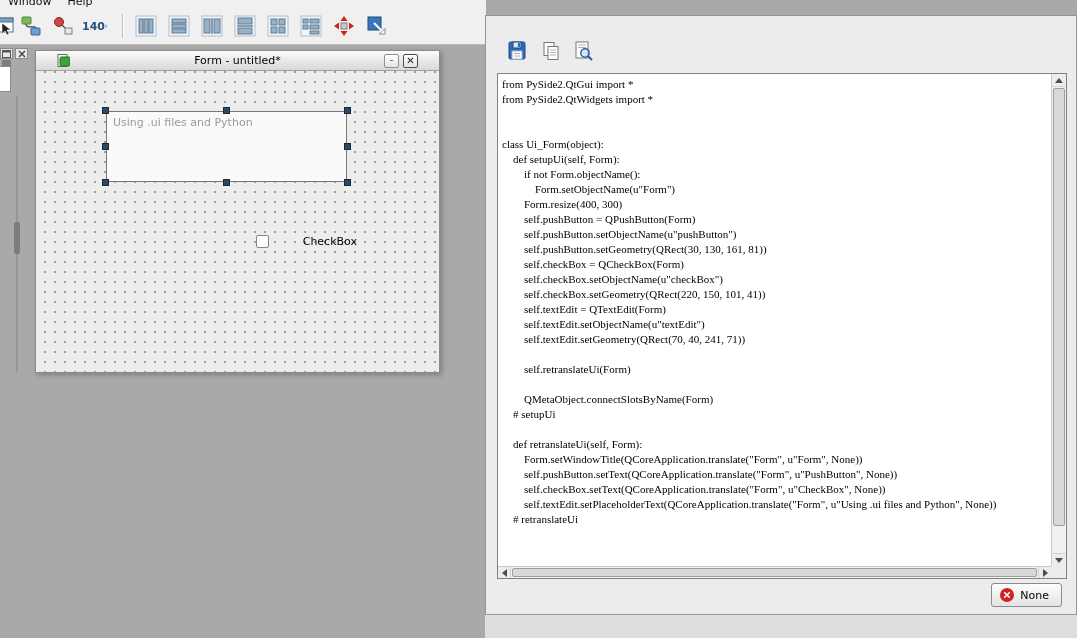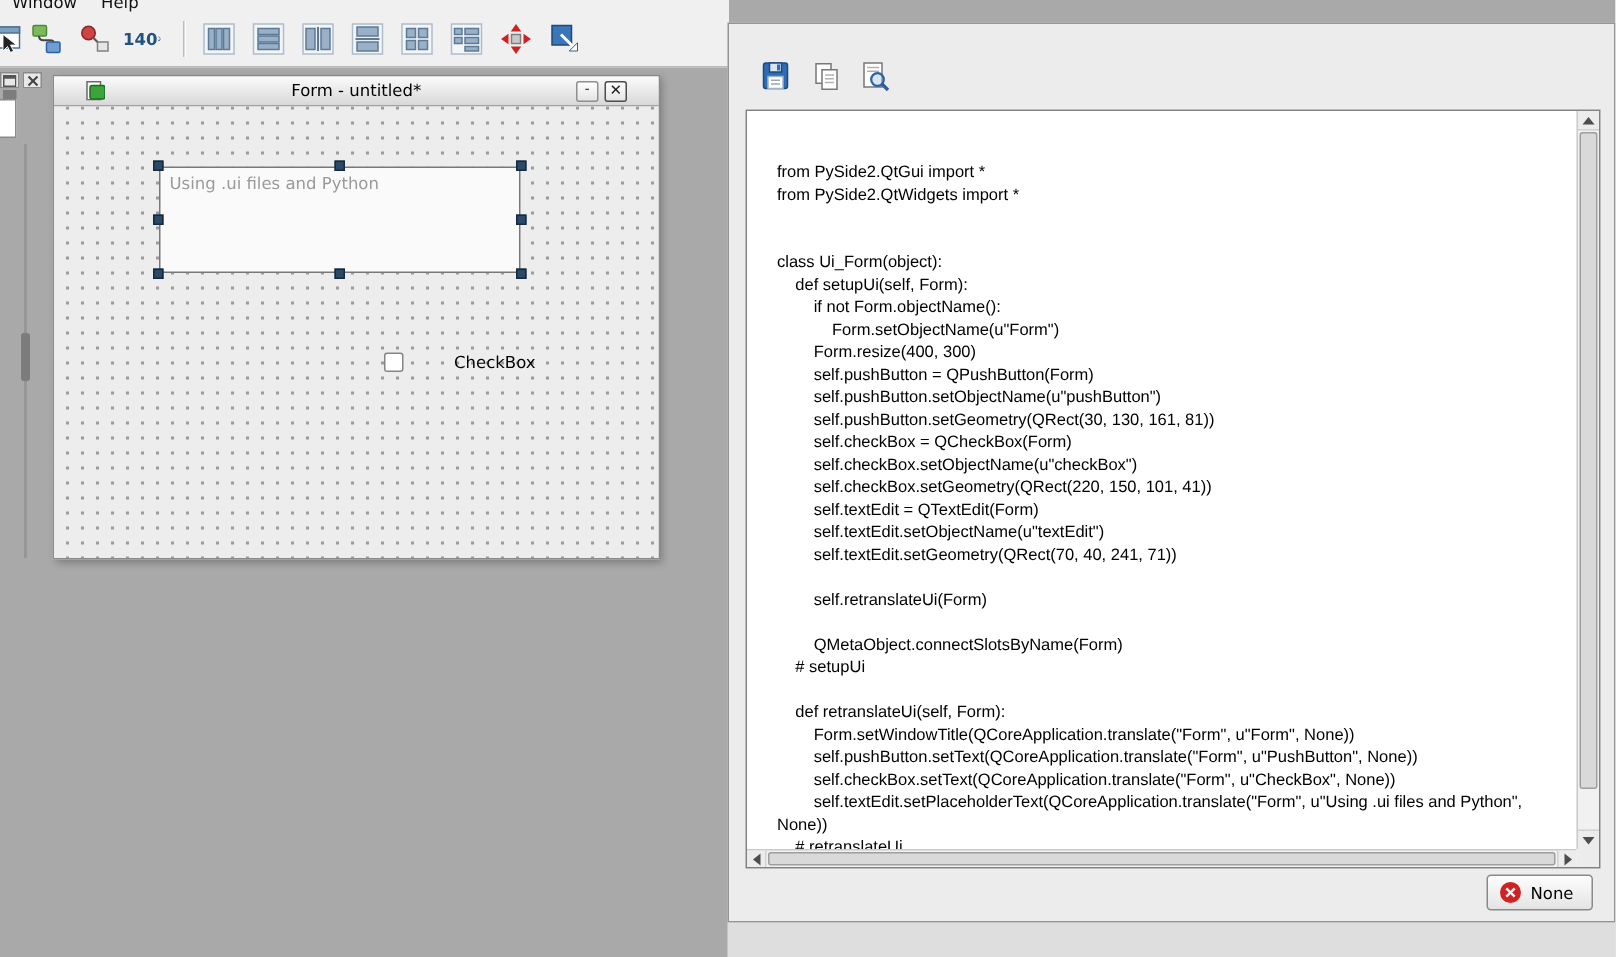--- a/index.html
+++ b/index.html
@@ -65,21 +65,21 @@
                         border-radius: 2px; flex: 0 0 auto; }
 
   
   .code-dialog { position: absolute; left: 485px; top: 15px; width: 592px; height: 600px;
                  background: #ececec; border: 1px solid #949494; }
   .icon-btn { position: absolute; top: 22px; width: 26px; height: 26px; display: flex;
               align-items: center; justify-content: center; border-radius: 2px; }
   .code-area { position: absolute; left: 11px; top: 57px; width: 570px; height: 506px;
                background: #fff; border: 1px solid #828282; }
   .code-scroll { position: absolute; left: 0; top: 0; right: 15px; bottom: 12px; overflow: hidden; }
-  pre.code { margin: 16px; padding: 18px 4px; font-family: Liberation Sans, sans-serif;
+  pre.code { margin: 0; padding: 3px 4px; font-family: Liberation Serif, serif;
              font-size: 11px; line-height: 15px; white-space: pre-wrap; color: #000; }
 
   .vscroll { position: absolute; top: 0; right: 0; bottom: 12px; width: 15px; background: #f1f1f1;
              border-left: 1px solid #c9c9c9; }
   .sb-btn { position: absolute; left: 0; right: 0; height: 13px; display: flex; align-items: center;
             justify-content: center; background: #ececec; }
   .sb-btn.up { top: 0; border-bottom: 1px solid #d2d2d2; }
   .sb-btn.down { bottom: 0; border-top: 1px solid #d2d2d2; }
   .vthumb { position: absolute; left: 1px; right: 1px; top: 14px; height: 438px;
             background: #d9d9d9; border: 1px solid #9e9e9e; border-radius: 2px; }

